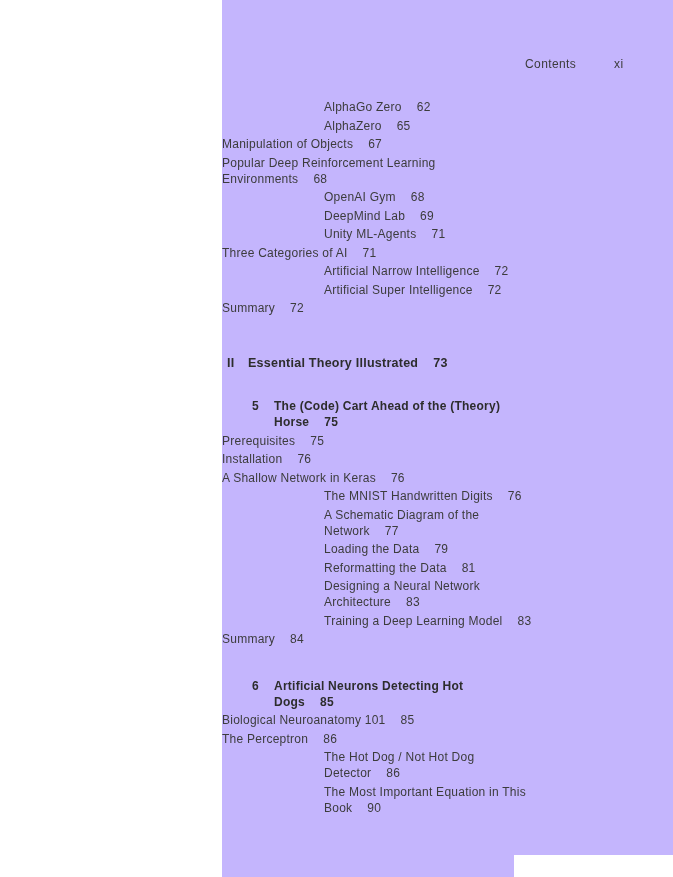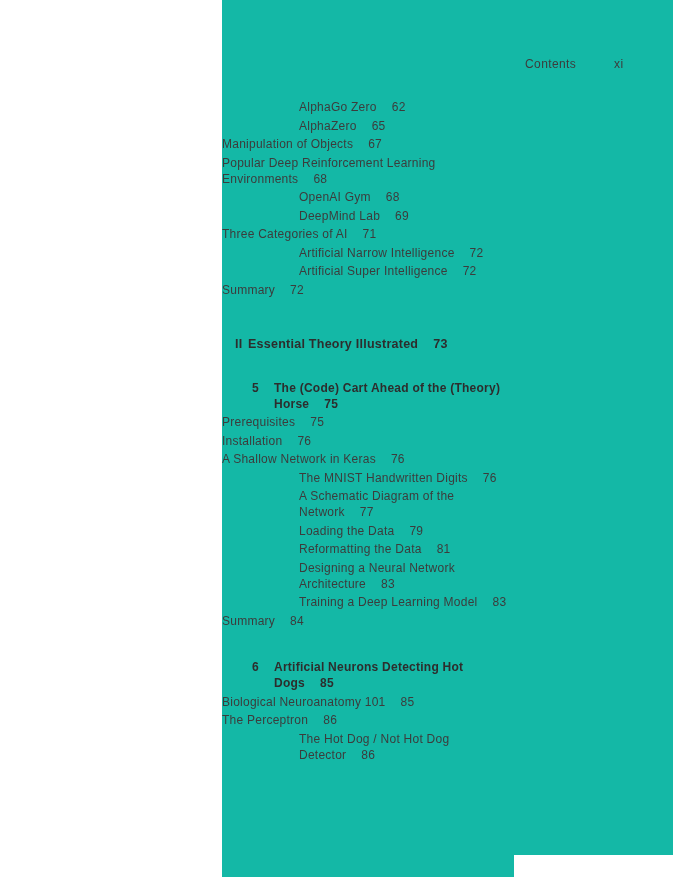--- a/index.html
+++ b/index.html
@@ -14,21 +14,21 @@
     height: 877px;
     background: #ffffff;
     overflow: hidden;
   }
   .book-page {
     position: absolute;
     left: 222px;
     top: 0;
     width: 451px;
     height: 877px;
-    background: #14b8a6;
+    background: #c4b5fd;
   }
   .page-header {
     position: absolute;
     top: 56px;
     left: 0;
     width: 100%;
     height: 16px;
     font-size: 12px;
     line-height: 16px;
     color: #3c3c3c;
@@ -46,33 +46,33 @@
   .entry {
     position: relative;
     font-size: 12px;
     line-height: 16px;
     margin-bottom: 2.5px;
     color: #3c3c3c;
     letter-spacing: 0.25px;
     font-weight: 400;
   }
   .entry.indent-0 { }
-  .entry.indent-1 { padding-left: 77px; }
+  .entry.indent-1 { padding-left: 102px; }
   .entry.part {
     padding-left: 26px;
     font-weight: 700;
     color: #2d2d2d;
     font-size: 12.5px;
   }
   .entry.chapter {
     padding-left: 52px;
     font-weight: 700;
     color: #2d2d2d;
   }
-  .part .num    { position: absolute; left: 13px; }
+  .part .num    { position: absolute; left: 5px; }
   .chapter .num { position: absolute; left: 30px; }
   .pg { margin-left: 15px; }
   .spacer { width: 100%; }
   .next-page-corner {
     position: absolute;
     right: 0;
     bottom: 0;
     width: 159px;
     height: 22px;
     background: #ffffff;
@@ -89,20 +89,21 @@
       <span class="folio">xi</span>
     </div>
 
     <div class="toc">
         <div class="entry indent-1"><span class="text">AlphaGo Zero</span><span class="pg">62</span></div>
         <div class="entry indent-1"><span class="text">AlphaZero</span><span class="pg">65</span></div>
         <div class="entry indent-0"><span class="text">Manipulation of Objects</span><span class="pg">67</span></div>
         <div class="entry indent-0"><span class="text">Popular Deep Reinforcement Learning<br>Environments</span><span class="pg">68</span></div>
         <div class="entry indent-1"><span class="text">OpenAI Gym</span><span class="pg">68</span></div>
         <div class="entry indent-1"><span class="text">DeepMind Lab</span><span class="pg">69</span></div>
+        <div class="entry indent-1"><span class="text">Unity ML-Agents</span><span class="pg">71</span></div>
         <div class="entry indent-0"><span class="text">Three Categories of AI</span><span class="pg">71</span></div>
         <div class="entry indent-1"><span class="text">Artificial Narrow Intelligence</span><span class="pg">72</span></div>
         <div class="entry indent-1"><span class="text">Artificial Super Intelligence</span><span class="pg">72</span></div>
         <div class="entry indent-0"><span class="text">Summary</span><span class="pg">72</span></div>
         <div class="spacer" style="height: 36px;"></div>
         <div class="entry part"><span class="num">II</span><span class="text">Essential Theory Illustrated</span><span class="pg">73</span></div>
         <div class="spacer" style="height: 25px;"></div>
         <div class="entry chapter"><span class="num">5</span><span class="text">The (Code) Cart Ahead of the (Theory)<br>Horse</span><span class="pg">75</span></div>
         <div class="entry indent-0"><span class="text">Prerequisites</span><span class="pg">75</span></div>
         <div class="entry indent-0"><span class="text">Installation</span><span class="pg">76</span></div>
@@ -112,17 +113,18 @@
         <div class="entry indent-1"><span class="text">Loading the Data</span><span class="pg">79</span></div>
         <div class="entry indent-1"><span class="text">Reformatting the Data</span><span class="pg">81</span></div>
         <div class="entry indent-1"><span class="text">Designing a Neural Network<br>Architecture</span><span class="pg">83</span></div>
         <div class="entry indent-1"><span class="text">Training a Deep Learning Model</span><span class="pg">83</span></div>
         <div class="entry indent-0"><span class="text">Summary</span><span class="pg">84</span></div>
         <div class="spacer" style="height: 28px;"></div>
         <div class="entry chapter"><span class="num">6</span><span class="text">Artificial Neurons Detecting Hot<br>Dogs</span><span class="pg">85</span></div>
         <div class="entry indent-0"><span class="text">Biological Neuroanatomy 101</span><span class="pg">85</span></div>
         <div class="entry indent-0"><span class="text">The Perceptron</span><span class="pg">86</span></div>
         <div class="entry indent-1"><span class="text">The Hot Dog / Not Hot Dog<br>Detector</span><span class="pg">86</span></div>
+        <div class="entry indent-1"><span class="text">The Most Important Equation in This<br>Book</span><span class="pg">90</span></div>
       </div>
 
     <div class="next-page-corner"></div>
   </div>
 </div>
 
 </body></html>

